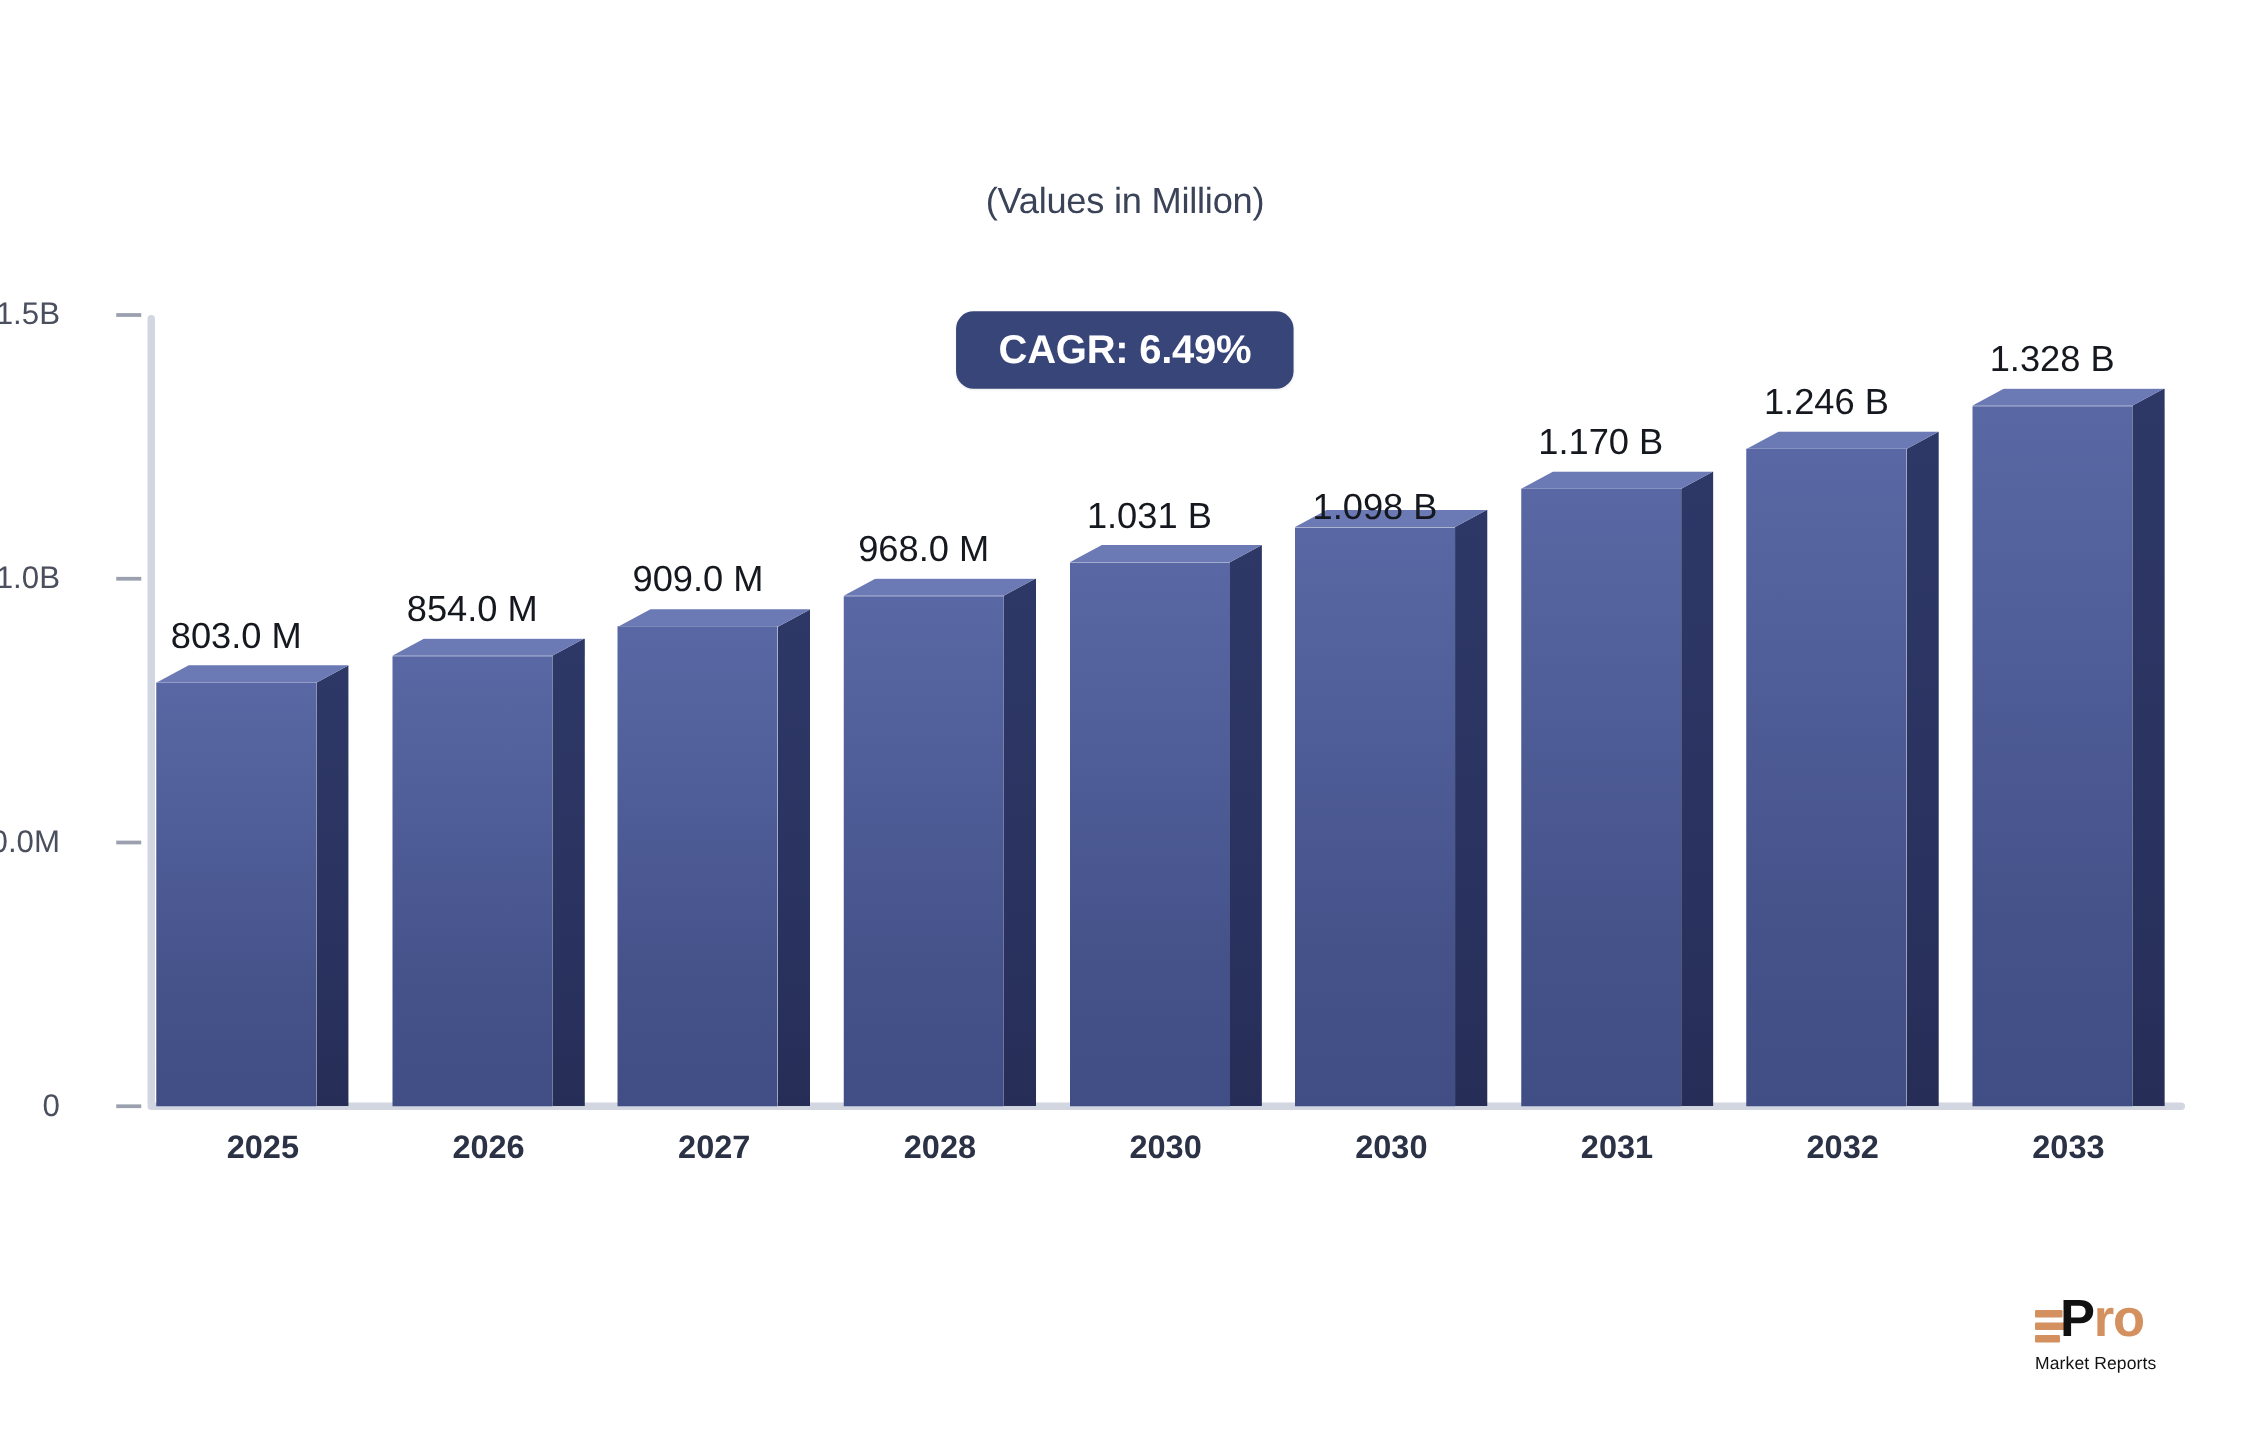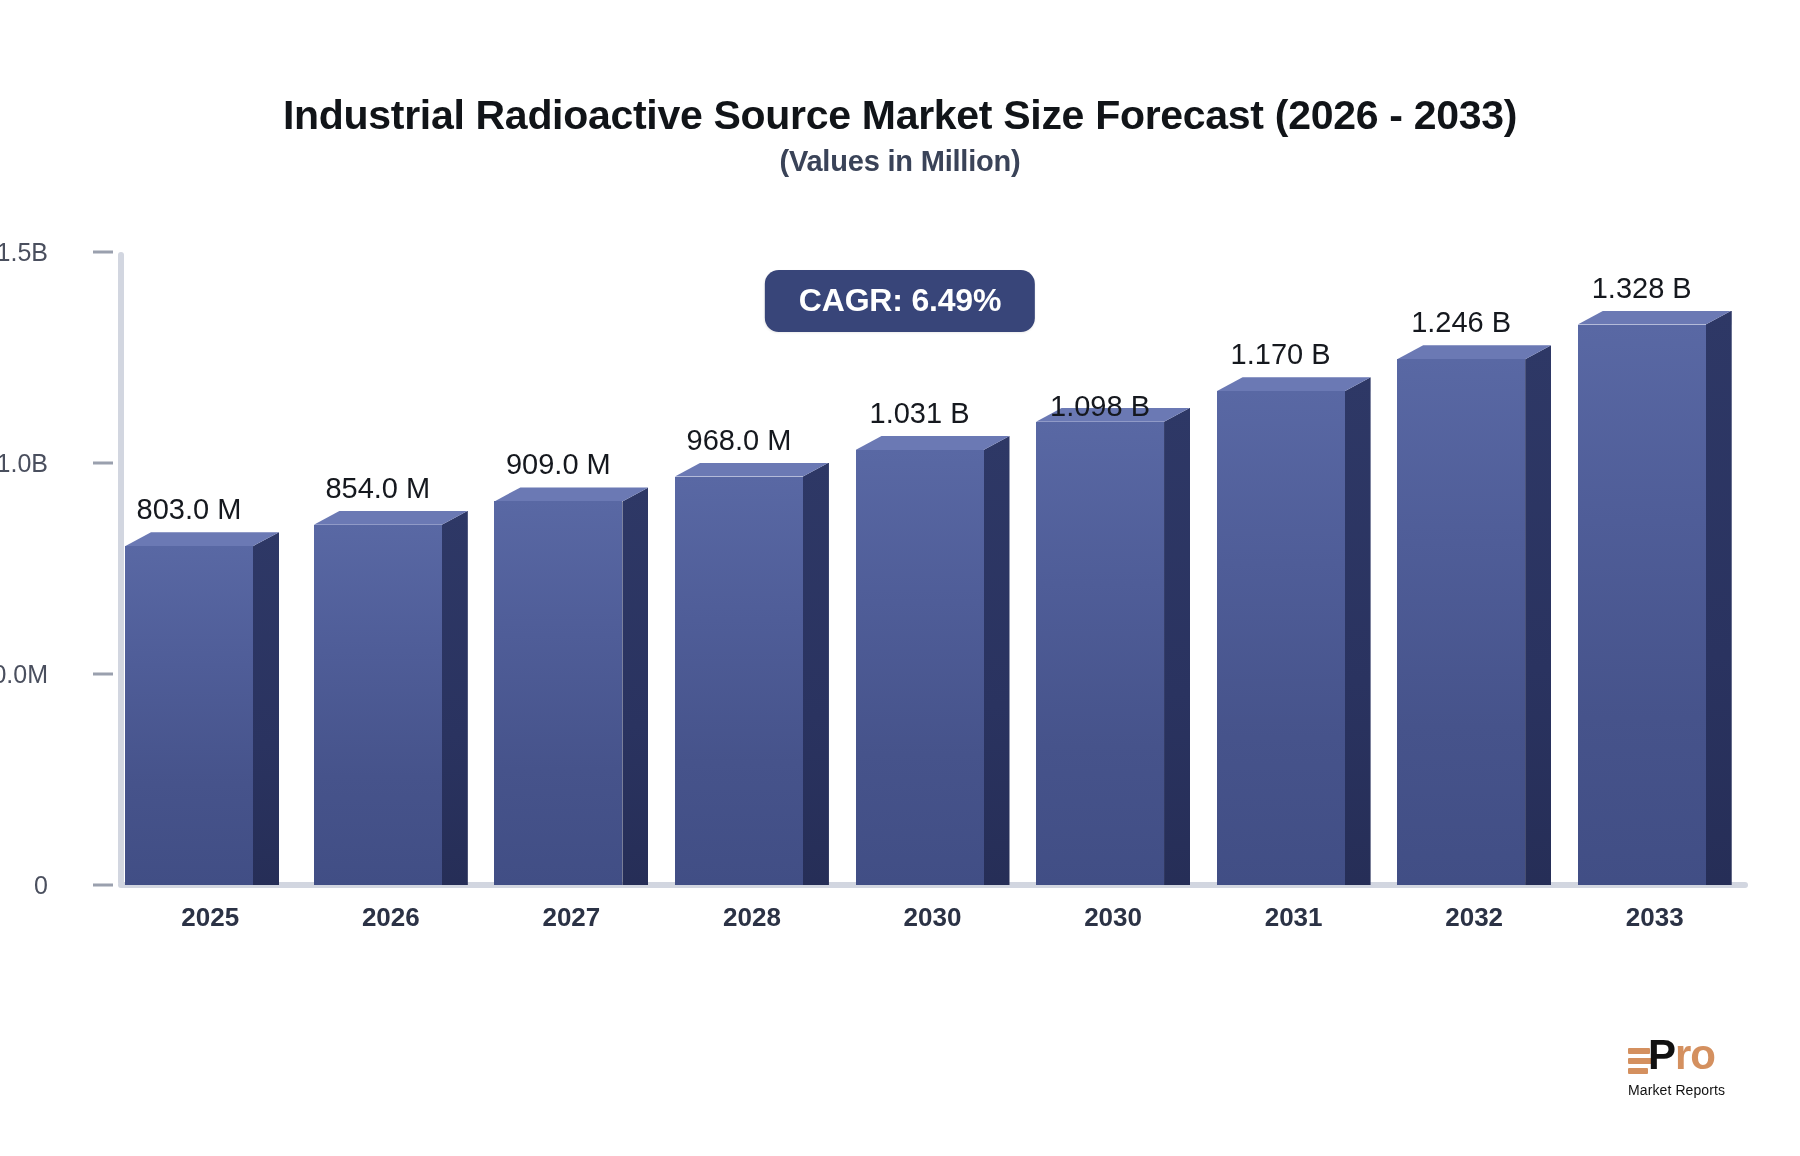--- a/index.html
+++ b/index.html
@@ -32,29 +32,29 @@
     letter-spacing: -0.3px;
     white-space: nowrap;
   }
   #chart-subtitle {
     position: absolute;
     top: 145px;
     left: 0;
     width: 1800px;
     text-align: center;
     font-size: 29px;
-    font-weight: 700;
+    font-weight: 400;
     color: #3a4358;
     letter-spacing: -0.2px;
   }
 
   
   #cagr-badge {
     position: absolute;
-    top: 270px;
+    top: 249px;
     left: 50%;
     transform: translateX(-50%);
     background: #384579;
     color: #ffffff;
     border-radius: 14px;
     padding: 14px 34px 16px 34px;
     font-size: 32px;
     font-weight: 700;
     letter-spacing: -0.2px;
     line-height: 1;
@@ -200,21 +200,20 @@
     color: #111111;
     letter-spacing: 0.1px;
     white-space: nowrap;
   }
 </style>
 </head>
 <body>
 
 <div id="page">
 
-  <div id="chart-title">Industrial Radioactive Source Market Size Forecast (2026 - 2033)</div>
   <div id="chart-subtitle">(Values in Million)</div>
 
   <div id="cagr-badge">CAGR: 6.49%</div>
 
   <div id="y-axis-line"></div>
   <div id="x-axis-line"></div>
 
   <div id="y-ticks">
       <div class="y-tick-label" style="top: 885px;">0</div>
       <div class="y-tick-dash" style="top: 885px; left: 93px;"></div>

